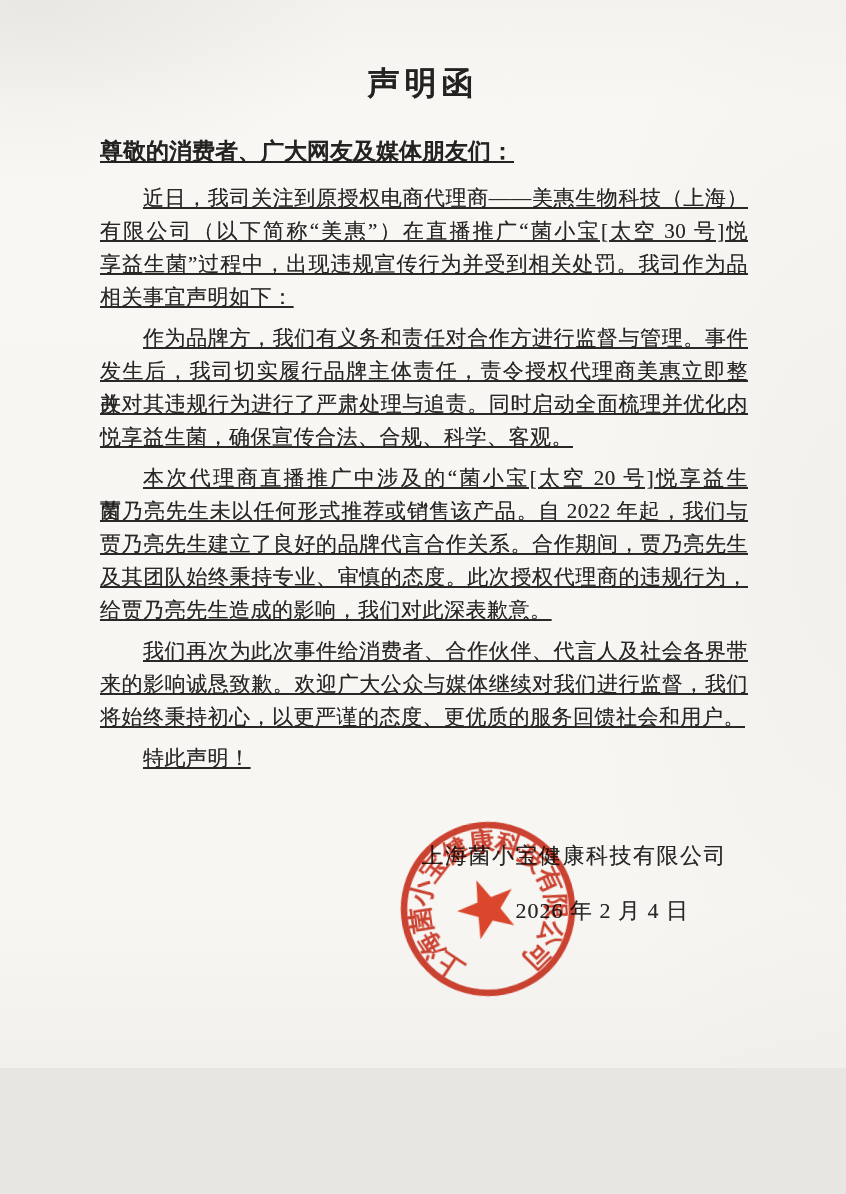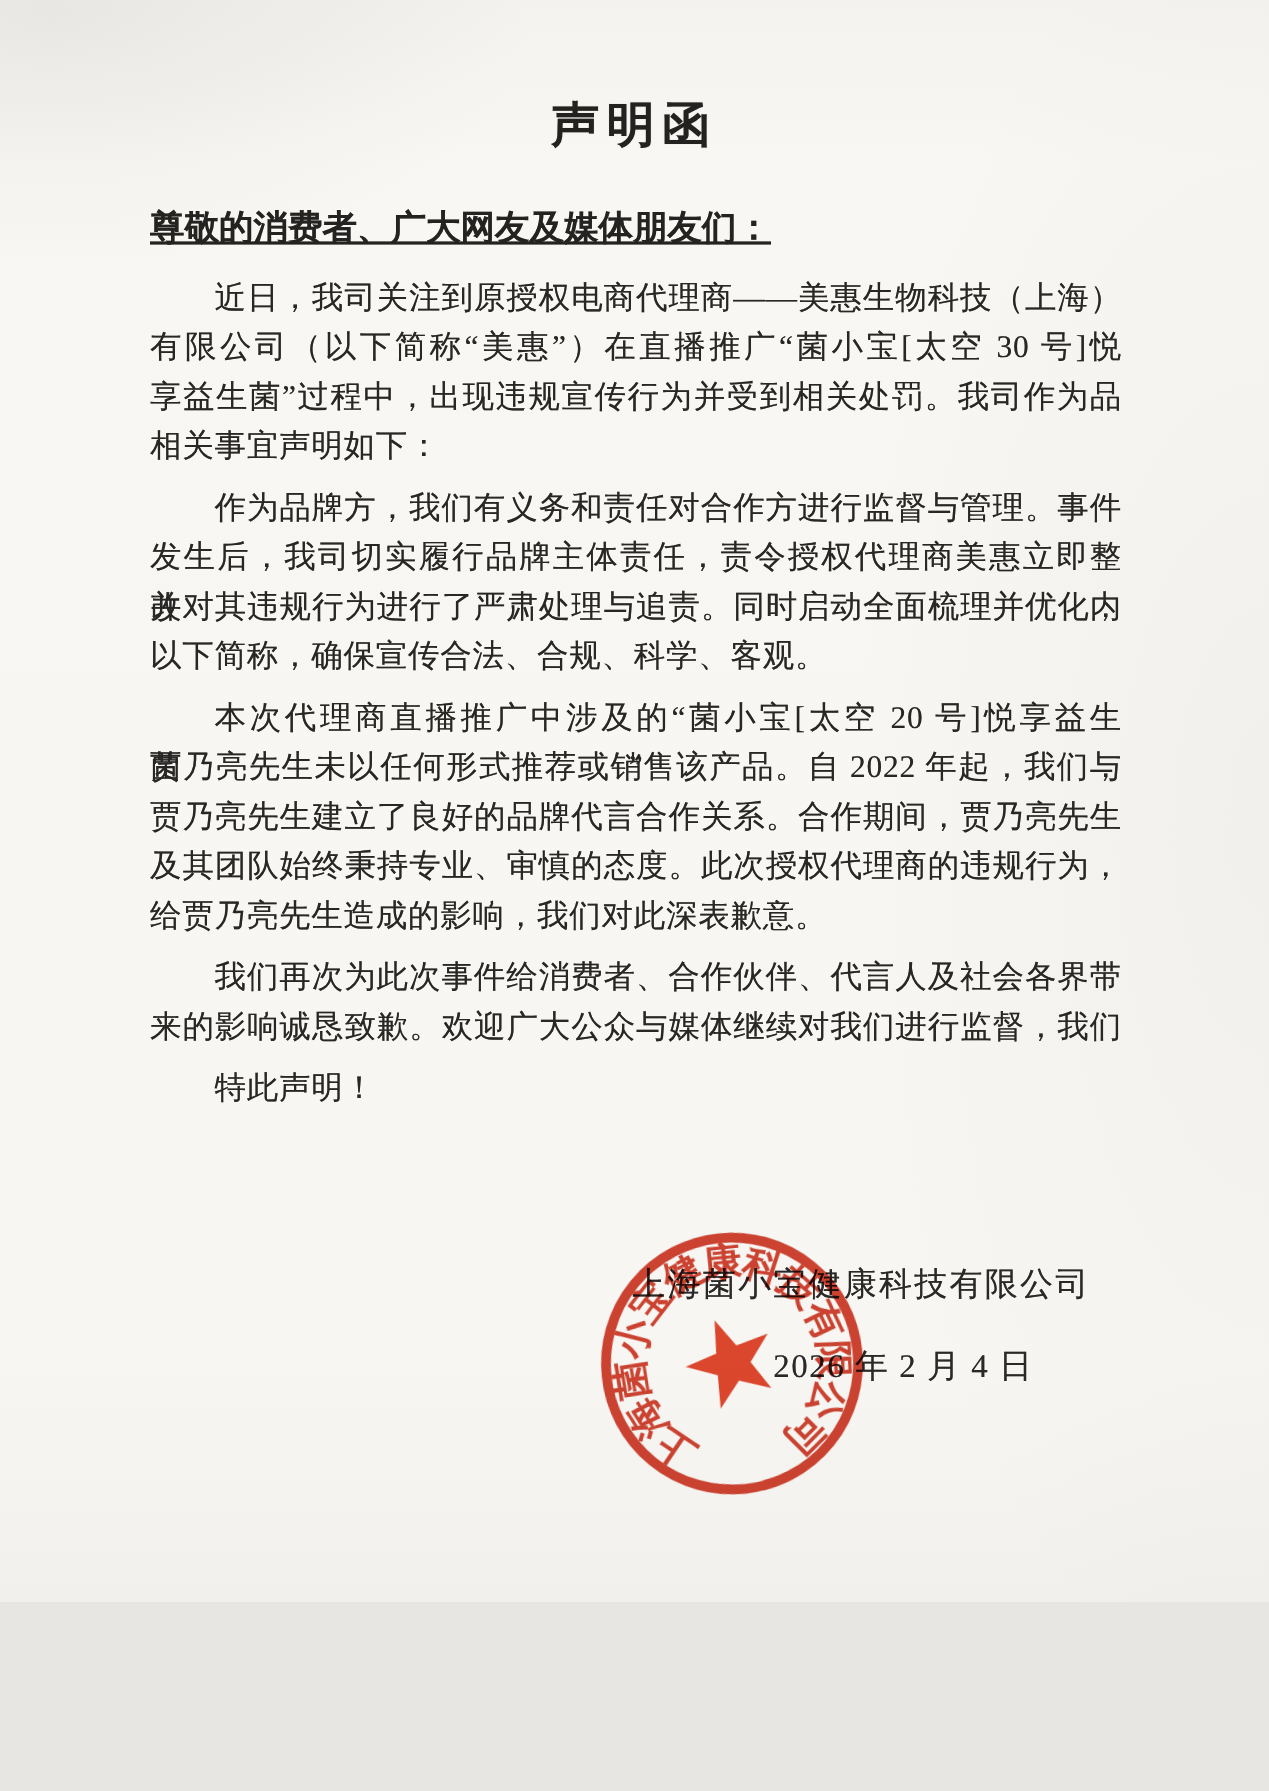--- a/index.html
+++ b/index.html
@@ -25,21 +25,21 @@
   }
   .salutation{
     position:absolute;top:136px;left:100px;width:648px;
     font-family:"Liberation Sans","DejaVu Sans",sans-serif;
     font-size:23px;font-weight:700;
     color:#242321;
     text-shadow:0 0 .4px rgba(0,0,0,.4);
     text-decoration:underline;
   }
   .body{
-    position:absolute;top:182px;left:100px;width:648px;
+    position:absolute;top:182px;left:100px;width:648px;text-decoration:underline;
   }
   .para{margin:0 0 8px 0;}
   .line{
     height:33px;line-height:33px;
     font-size:21px;
     letter-spacing:.5px;
     white-space:nowrap;
     color:#282725;
     text-shadow:0 0 .4px rgba(20,18,16,.5);
   }
@@ -87,32 +87,33 @@
       <div class="para">
         <div class="line fill indent">近日，我司关注到原授权电商代理商——美惠生物科技（上海）</div>
         <div class="line fill">有限公司（以下简称“美惠”）在直播推广“菌小宝[太空 30 号]悦</div>
         <div class="line fill">享益生菌”过程中，出现违规宣传行为并受到相关处罚。我司作为品</div>
         <div class="line">相关事宜声明如下：</div>
       </div>
       <div class="para">
         <div class="line fill indent">作为品牌方，我们有义务和责任对合作方进行监督与管理。事件</div>
         <div class="line fill">发生后，我司切实履行品牌主体责任，责令授权代理商美惠立即整改，</div>
         <div class="line fill">并对其违规行为进行了严肃处理与追责。同时启动全面梳理并优化内</div>
-        <div class="line">以下简称，确保宣传合法、合规、科学、客观。</div>
+        <div class="line">悦享益生菌，确保宣传合法、合规、科学、客观。</div>
       </div>
       <div class="para">
         <div class="line fill indent">本次代理商直播推广中涉及的“菌小宝[太空 20 号]悦享益生菌”，</div>
         <div class="line fill">贾乃亮先生未以任何形式推荐或销售该产品。自 2022 年起，我们与</div>
         <div class="line fill">贾乃亮先生建立了良好的品牌代言合作关系。合作期间，贾乃亮先生</div>
         <div class="line fill">及其团队始终秉持专业、审慎的态度。此次授权代理商的违规行为，</div>
         <div class="line">给贾乃亮先生造成的影响，我们对此深表歉意。</div>
       </div>
       <div class="para">
         <div class="line fill indent">我们再次为此次事件给消费者、合作伙伴、代言人及社会各界带</div>
         <div class="line fill">来的影响诚恳致歉。欢迎广大公众与媒体继续对我们进行监督，我们</div>
+        <div class="line">将始终秉持初心，以更严谨的态度、更优质的服务回馈社会和用户。</div>
       </div>
       <div class="para">
         <div class="line indent">特此声明！</div>
       </div>
     </div>
 
   <div class="sig-company">上海菌小宝健康科技有限公司</div>
 
   <div class="sig-date">2026 年 2 月 4 日</div>
 

